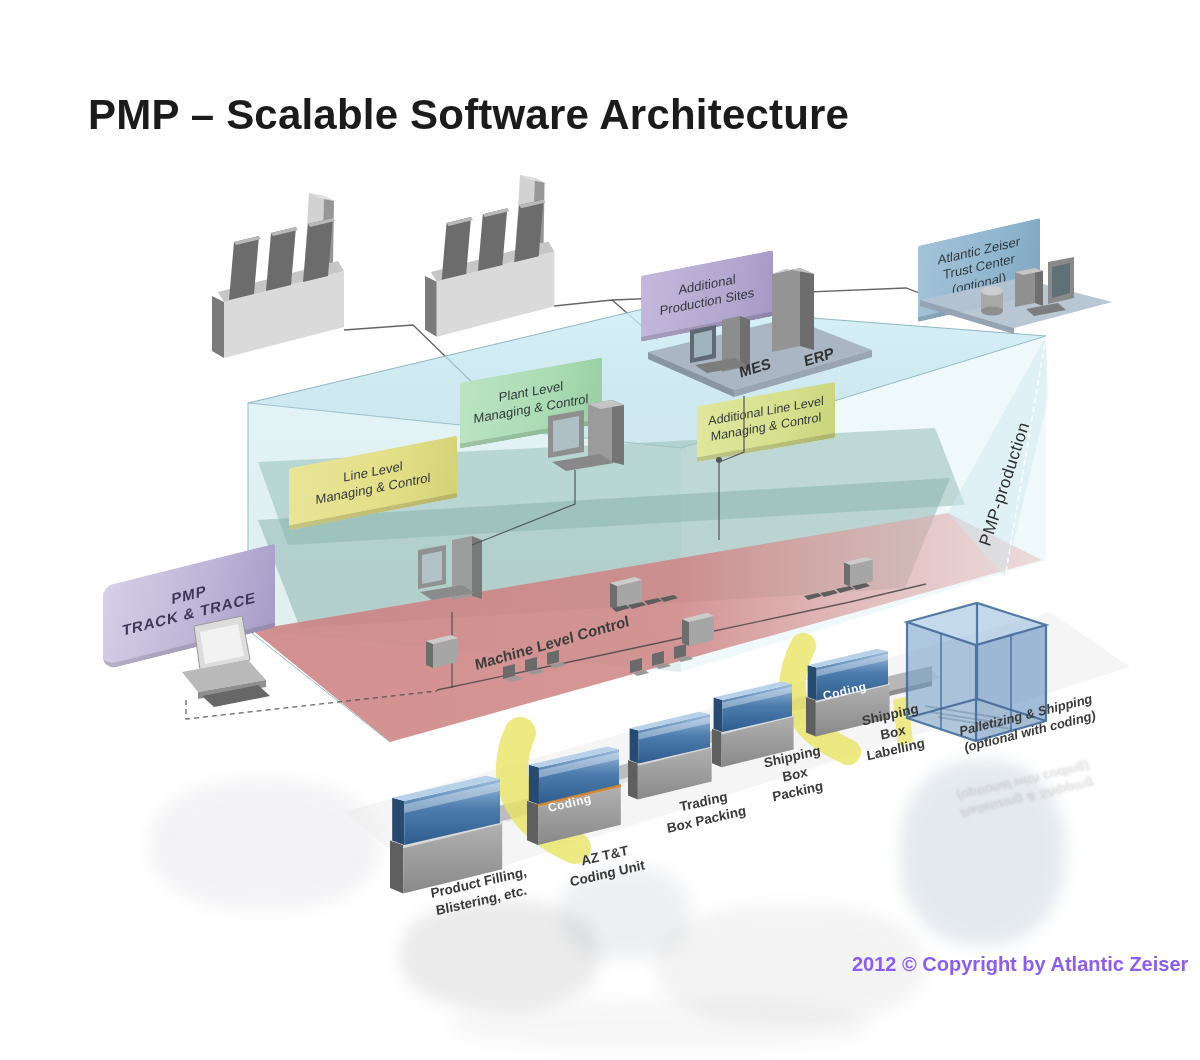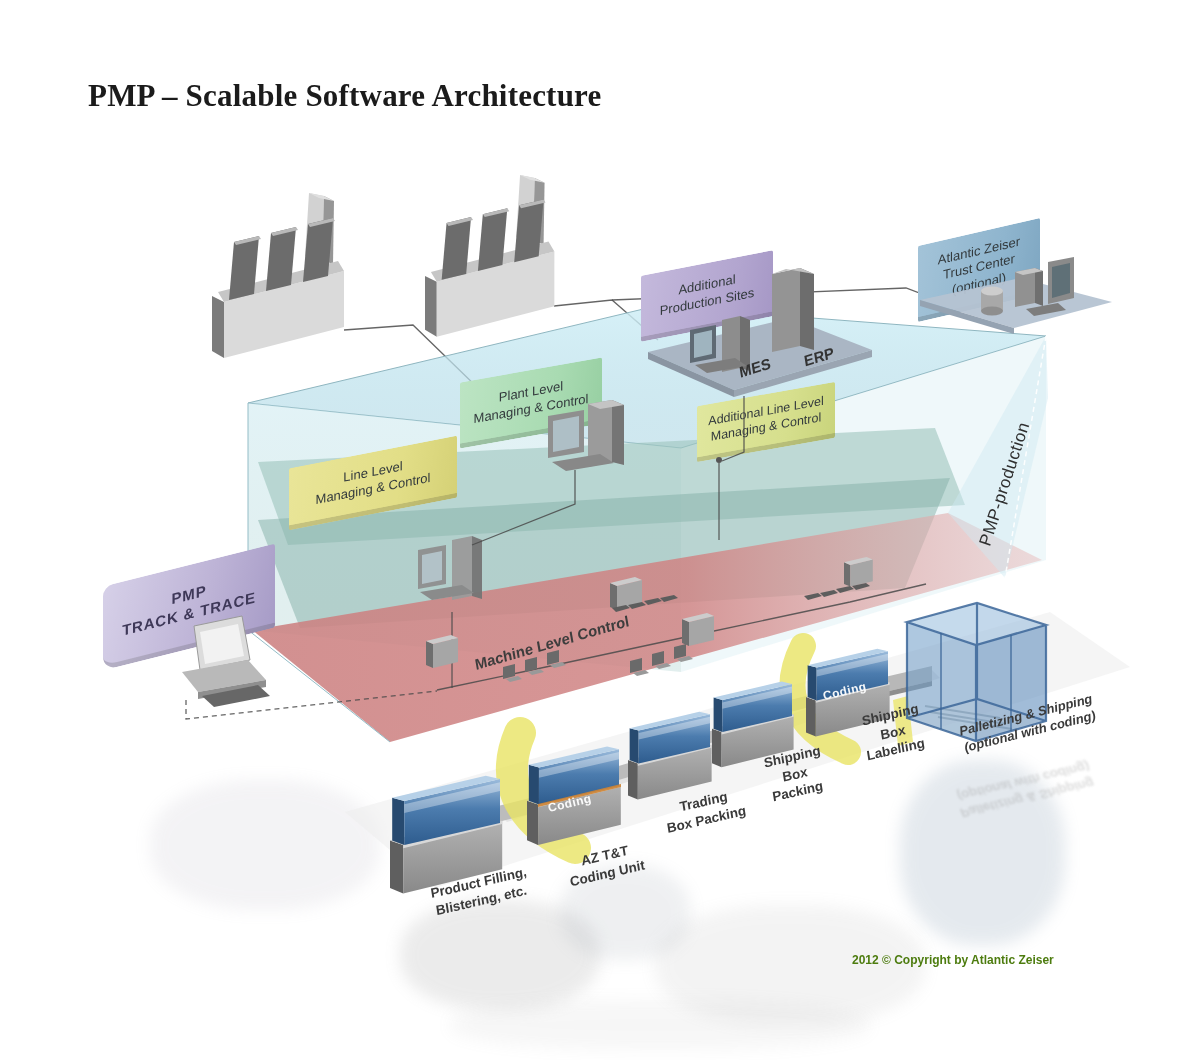--- a/index.html
+++ b/index.html
@@ -7,23 +7,23 @@
   .stage { position:relative; width:1200px; height:1060px; overflow:hidden; background:#fff; }
   .layer { position:absolute; left:0; top:0; width:1200px; height:1060px; }
   #svg-back { z-index:1; }
   .refl { position:absolute; z-index:1; border-radius:45%; filter:blur(8px); }
   .panel { position:absolute; z-index:2; display:flex; align-items:center; justify-content:center;
            text-align:center; white-space:pre-line; color:#333a3d; font-size:13px; line-height:1.25;
            border-radius:2px; border-bottom:5px solid rgba(0,0,0,.15); }
   #svg-front { z-index:3; }
   .lbl { position:absolute; z-index:4; text-align:center; white-space:pre-line; color:#3a3a3a;
          font-weight:600; font-size:13.5px; line-height:1.3; }
-  .title { position:absolute; left:88px; top:78px; z-index:5; font-size:31px; font-weight:700;
-           color:#1b1b1b; letter-spacing:.2px;font-family:Liberation Serif, serif; }
-  .copyright { position:absolute; left:852px; top:953px; z-index:5; font-size:12px; font-weight:700; color:#4d7c0f; }
+  .title { position:absolute; left:88px; top:91px; z-index:5; font-size:42px; font-weight:700;
+           color:#1b1b1b; letter-spacing:.2px; }
+  .copyright { position:absolute; left:852px; top:953px; z-index:5; font-size:20px; font-weight:700; color:#8b5cf6; }
 
   .p-prod   { left:641px; top:263px; width:132px; height:66px; transform:skewY(-11deg);
               background:linear-gradient(100deg,#c4b9dc,#b2a5cf 70%,#a698c6); }
   .p-trust  { left:918px; top:232px; width:122px; height:76px; transform:skewY(-13deg);
               background:linear-gradient(100deg,#a3c3d8,#8fb5ce 65%,#7fa7c2); }
   .p-plant  { left:460px; top:370px; width:142px; height:66px; transform:skewY(-10deg);
               background:linear-gradient(100deg,#bce4c3,#a9dbb2 65%,#97cfa2); }
   .p-addline{ left:697px; top:394px; width:138px; height:56px; transform:skewY(-10deg);
               background:linear-gradient(100deg,#e0e79e,#d6df8d 65%,#c9d47c); font-size:12.5px; }
   .p-line   { left:289px; top:452px; width:168px; height:62px; transform:skewY(-11deg);

